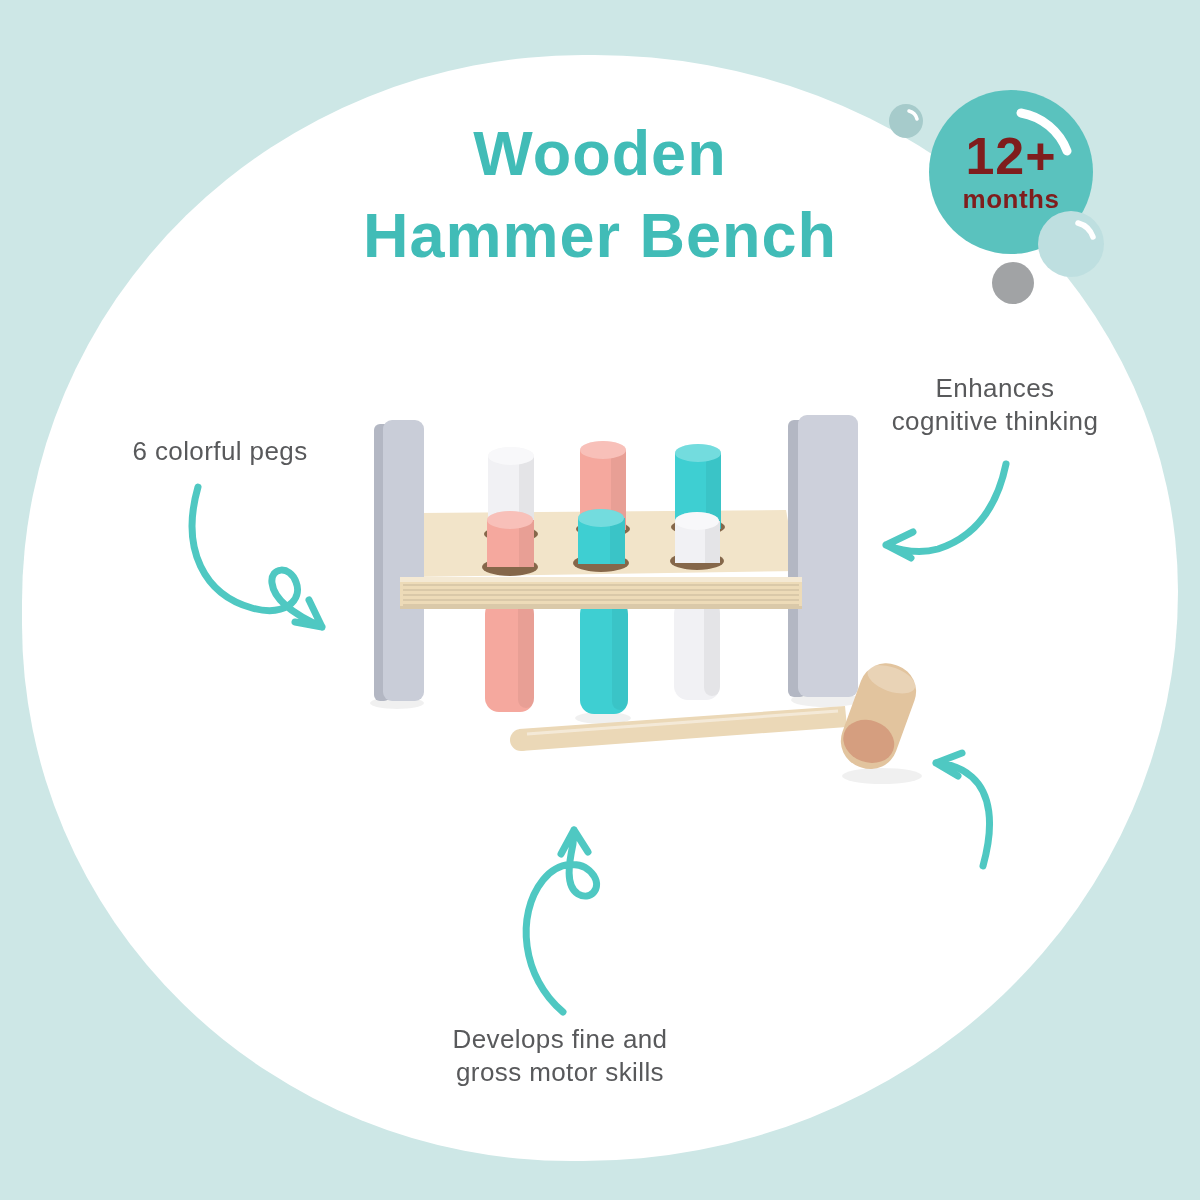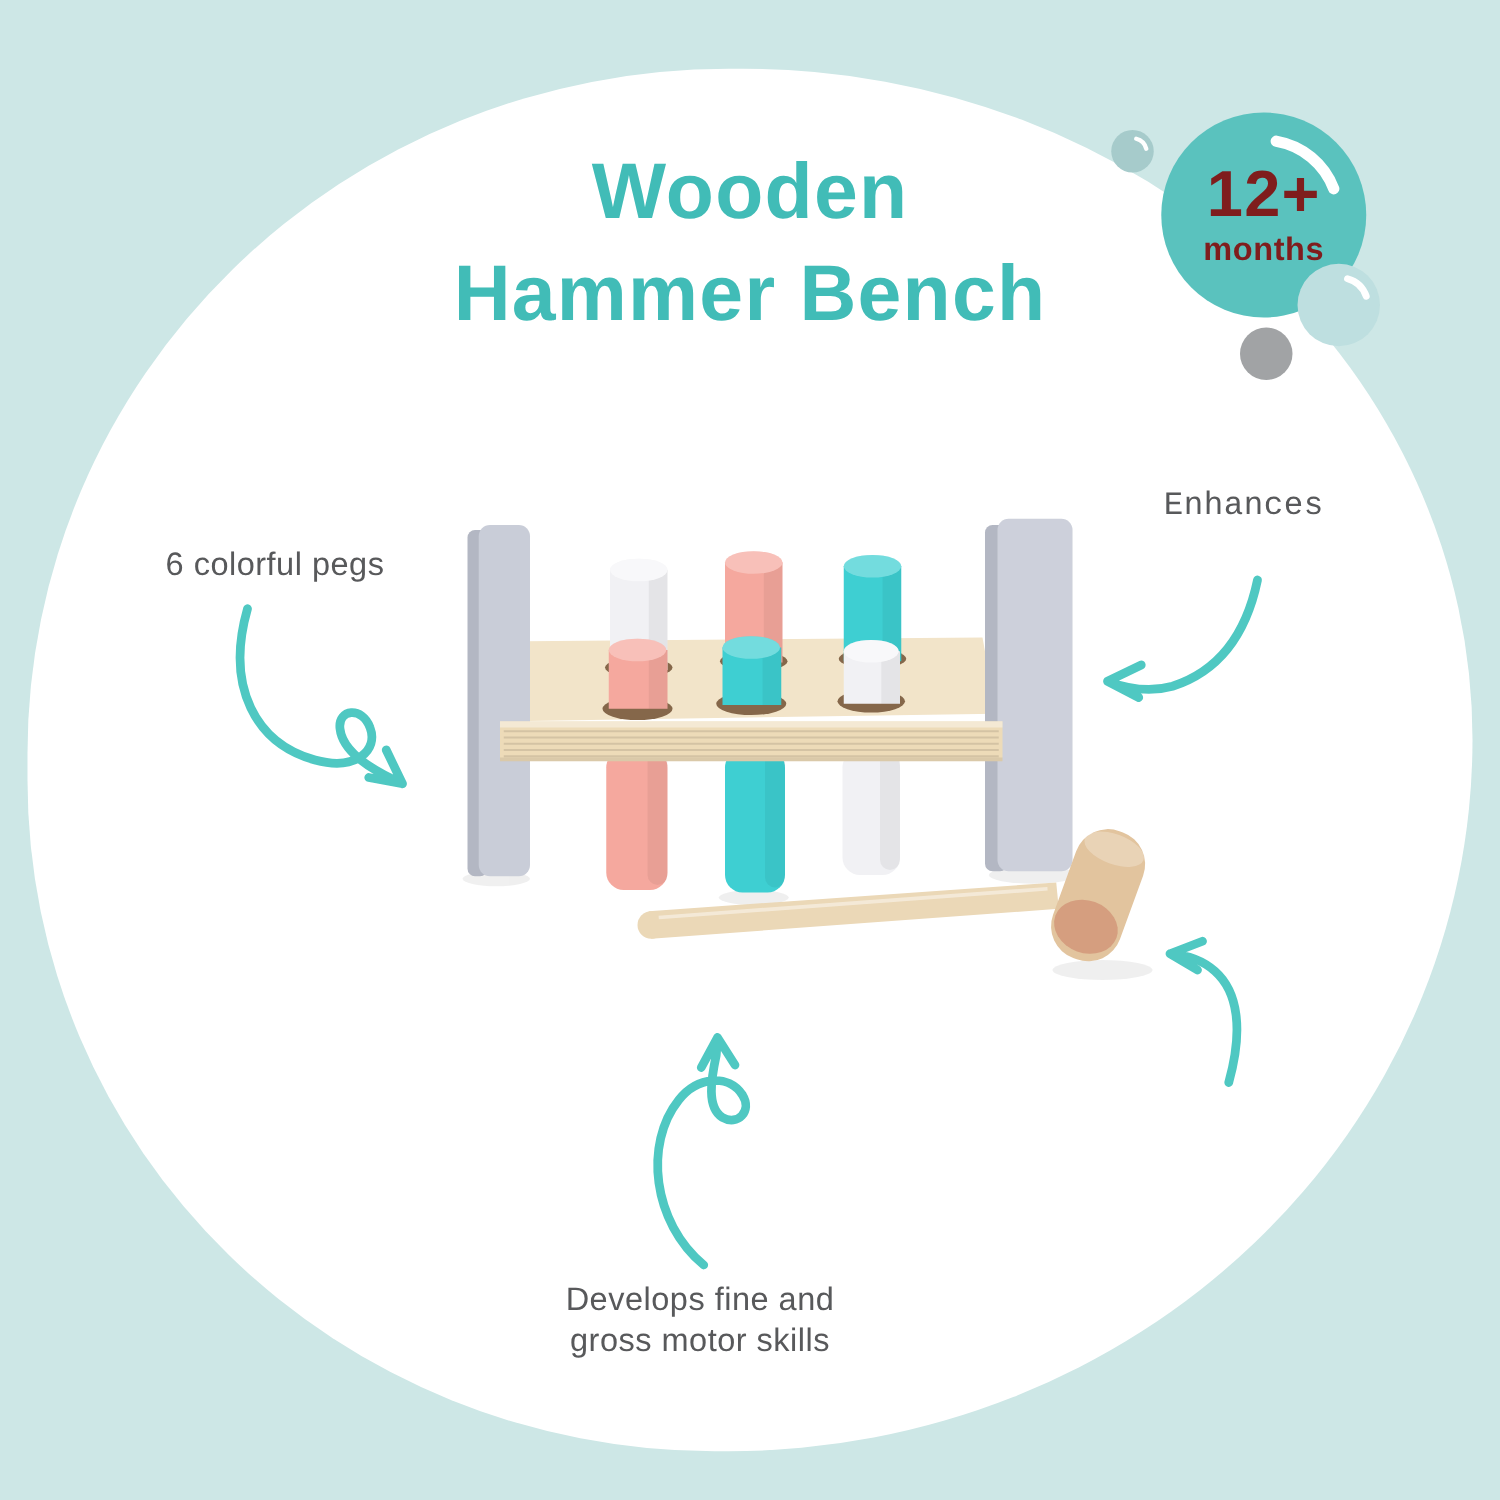--- a/index.html
+++ b/index.html
@@ -34,21 +34,21 @@
   .bubble svg{position:absolute;left:0;top:0;}
   .bubble-small{left:889px;top:104px;width:34px;height:34px;background:#a6cbcb;}
   .bubble-light{left:1038px;top:211px;width:66px;height:66px;background:#bedfe0;}
   .bubble-gray{left:992px;top:262px;width:42px;height:42px;background:#a1a3a5;}
   .callout{
     position:absolute;z-index:3;color:#58595b;font-size:26px;line-height:33px;
     letter-spacing:0.4px;text-align:center;
   }
   .callout span{display:block;}
   .callout-pegs{left:110px;top:435px;width:220px;}
-  .callout-cognitive{left:855px;top:388px;width:280px;font-family:Liberation Mono, monospace;}
+  .callout-cognitive{left:855px;top:372px;width:280px;}
   .callout-mallet{left:835px;top:884px;width:240px;}
   .callout-motor{left:420px;top:1023px;width:280px;}
 </style>
 </head>
 <body>
 
 <div class="stage">
 
   <div class="blob"></div>
 
@@ -186,19 +186,20 @@
       <path d="M 40 12 A 22 22 0 0 1 55 26" fill="none" stroke="#ffffff" stroke-width="5.5" stroke-linecap="round"></path>
     </svg>
   </div>
   <div class="bubble bubble-gray"></div>
 
   <div class="callout callout-pegs">
     <span>6 colorful pegs</span>
   </div>
   <div class="callout callout-cognitive">
     <span>Enhances</span>
+    <span>cognitive thinking</span>
   </div>
   <div class="callout callout-motor">
     <span>Develops fine and</span>
     <span>gross motor skills</span>
   </div>
 
 </div>
 
 </body></html>

